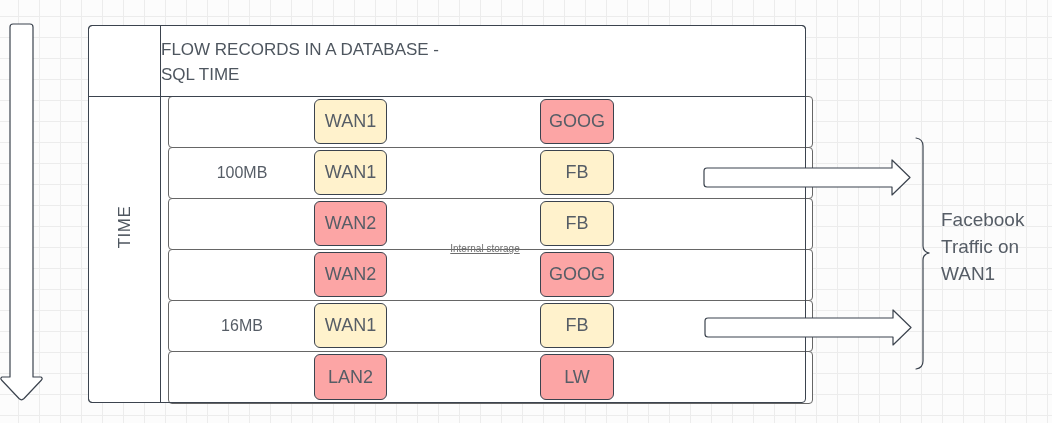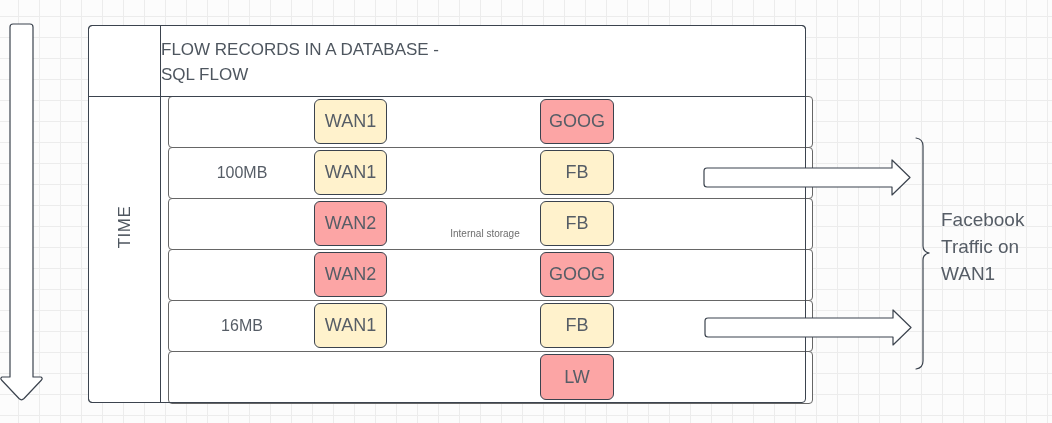--- a/index.html
+++ b/index.html
@@ -39,22 +39,22 @@
   .wan-pos{left:145px;width:73px;}
   .svc-pos{left:371px;width:74px;}
 
   
   .table-overlay{position:absolute;left:88px;top:25px;width:718px;height:378px;
     border:1px solid #3B434E;border-radius:4px;box-sizing:border-box;
     background:transparent;pointer-events:none;z-index:5;}
   .table-vline{position:absolute;left:71px;top:0;bottom:0;width:1px;background:#3B434E;}
   .table-hline{position:absolute;top:70px;left:0;right:0;height:1px;background:#3B434E;}
 
-  .internal-storage{position:absolute;left:425px;top:228px;width:120px;text-align:center;
-    font-size:10px;color:#6e6e6e;z-index:3;}
+  .internal-storage{position:absolute;left:425px;top:243px;width:120px;text-align:center;
+    font-size:10px;color:#6e6e6e;z-index:3;text-decoration:underline;}
 
   .big-arrow{left:0;top:0;z-index:1;}
   .flow-arrow{z-index:6;}
   .flow-arrow-1{left:703px;top:157px;}
   .flow-arrow-2{left:704px;top:307px;}
   .brace{left:910px;top:130px;z-index:4;}
 
   .side-annotation{position:absolute;left:941px;top:206px;width:120px;
     font-size:19px;line-height:27px;color:#565D66;z-index:4;}
 </style>
@@ -63,21 +63,21 @@
 
 <div class="canvas">
 
   <svg class="big-arrow" width="46" height="423" viewBox="0 0 46 423">
     <path class="shape-stroke" d="M10,27 Q10,24 13,24 L30,24 Q33,24 33,27 L33,377 L41,377 Q43,378 41.5,380 L24,398.5 Q21.5,401 19,398.5 L1.5,380 Q0,378 2,377 L10,377 Z"></path>
   </svg>
 
   <div class="table-bg">
     <div class="title-cell">
       <span>FLOW RECORDS IN A DATABASE -</span>
-      <span>SQL FLOW</span>
+      <span>SQL TIME</span>
     </div>
     <div class="time-label">
       <span>TIME</span>
     </div>
   </div>
 
   <div class="record-row r0">
     <span class="size-label"></span>
     <div class="cellbox wan-pos highlighted">
         <span>WAN1</span>
@@ -117,20 +117,23 @@
     <span class="size-label">16MB</span>
     <div class="cellbox wan-pos highlighted">
         <span>WAN1</span>
       </div>
     <div class="cellbox svc-pos highlighted">
         <span>FB</span>
       </div>
   </div>
   <div class="record-row r5">
     <span class="size-label"></span>
+    <div class="cellbox wan-pos">
+        <span>LAN2</span>
+      </div>
     <div class="cellbox svc-pos">
         <span>LW</span>
       </div>
   </div>
 
   <div class="table-overlay">
     <div class="table-vline"></div>
     <div class="table-hline"></div>
   </div>
 

